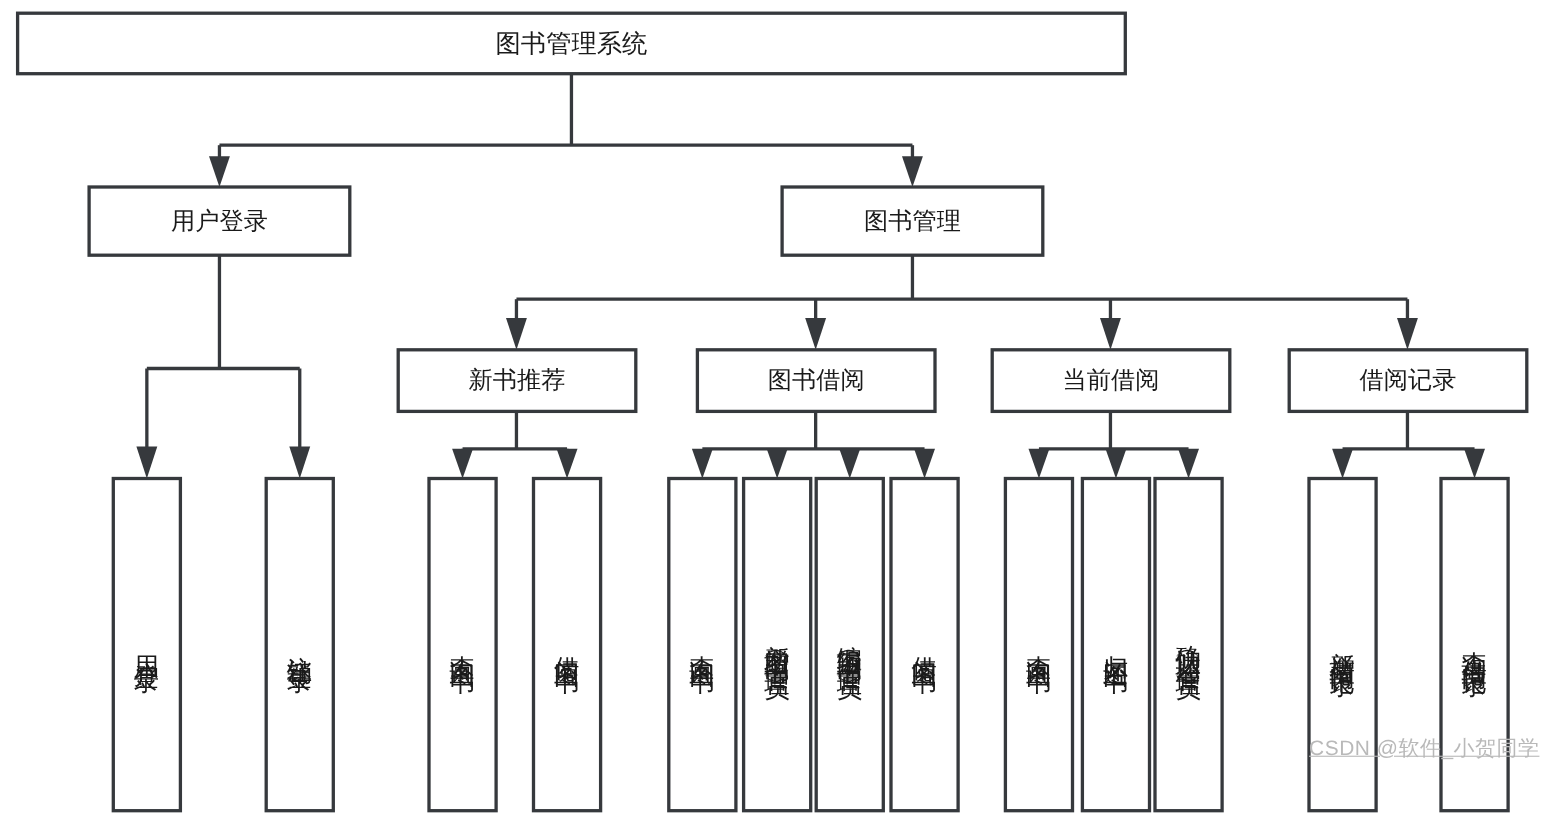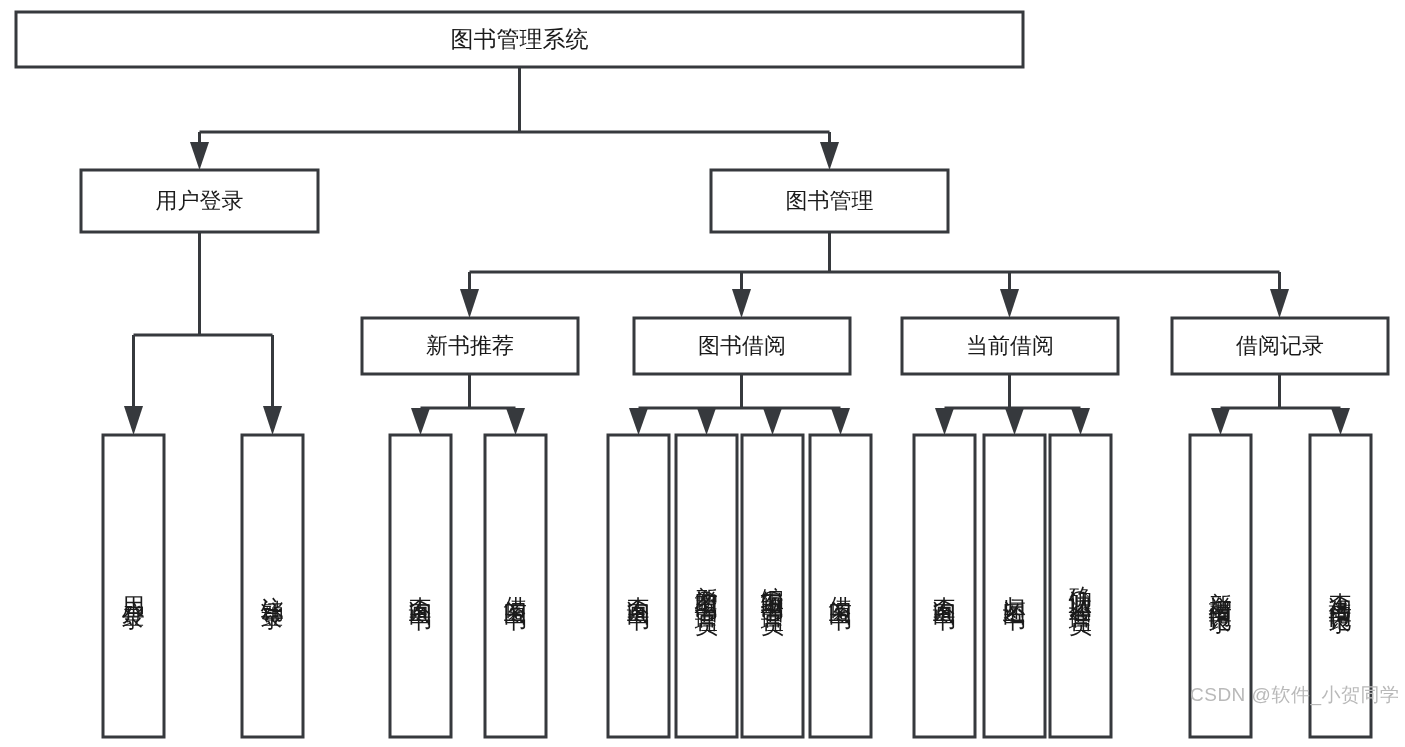--- a/index.html
+++ b/index.html
@@ -188,15 +188,15 @@
   <div class="vlabel" style="left:608px; top:435px; width:61px; height:302px;">查询图书</div>
   <div class="vlabel" style="left:676px; top:435px; width:61px; height:302px;">新增图书（管理员）</div>
   <div class="vlabel" style="left:742px; top:435px; width:61px; height:302px;">编辑图书（管理员）</div>
   <div class="vlabel" style="left:810px; top:435px; width:61px; height:302px;">借阅图书</div>
   <div class="vlabel" style="left:914px; top:435px; width:61px; height:302px;">查询图书</div>
   <div class="vlabel" style="left:984px; top:435px; width:61px; height:302px;">归还图书</div>
   <div class="vlabel" style="left:1050px; top:435px; width:61px; height:302px;">确认归还（管理员）</div>
   <div class="vlabel" style="left:1190px; top:435px; width:61px; height:302px;">新增借阅记录</div>
   <div class="vlabel" style="left:1310px; top:435px; width:61px; height:302px;">查询借阅记录</div>
 
-  <div class="watermark" style="left:1190px; top:682px;">CSDN @软件_小贺同学</div>
+  <div class="watermark" style="left:1190px; top:667px;text-decoration:underline;">CSDN @软件_小贺同学</div>
 
 </div>
 
 </body></html>

